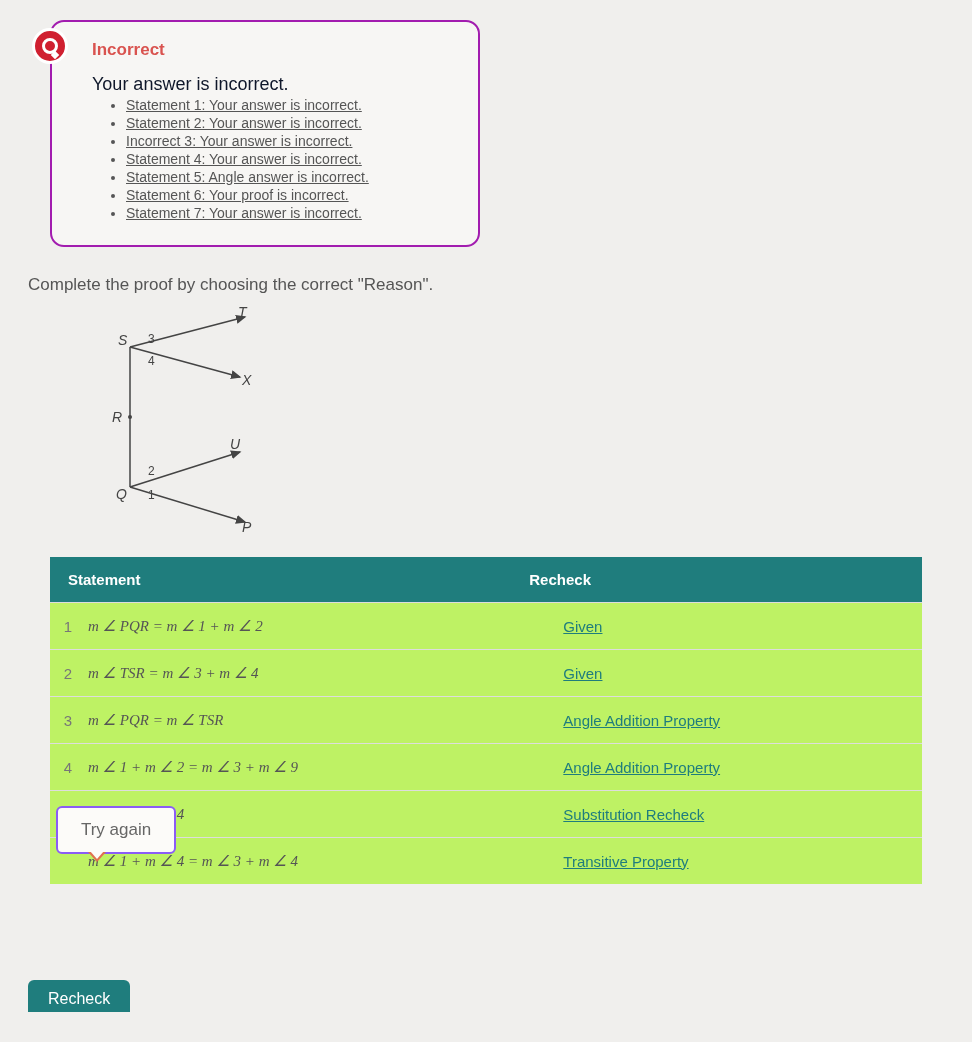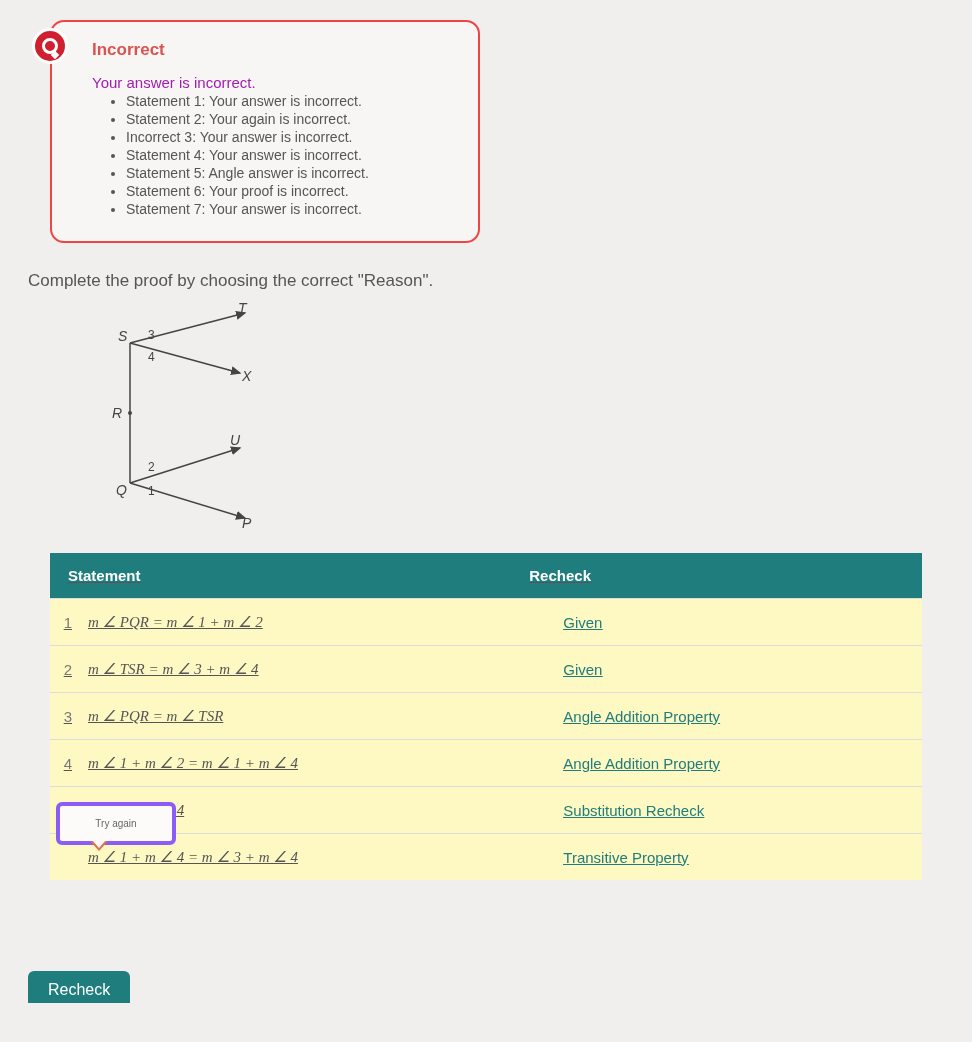--- a/index.html
+++ b/index.html
@@ -9,21 +9,21 @@
     font-family: Arial, Helvetica, sans-serif;
     background: #f0efed;
     color: #555;
     width: 972px;
   }
   .page {
     padding: 20px 30px 30px 10px;
     position: relative;
   }
   .feedback-box {
-    border: 2px solid #ef4444;
+    border: 2px solid #a21caf;
     border-radius: 14px;
     background: #f7f6f4;
     padding: 18px 28px 22px 40px;
     width: 430px;
     margin-left: 40px;
     position: relative;
   }
   .badge {
     position: absolute;
     top: 6px;
@@ -54,28 +54,29 @@
     right: -3px;
     transform: rotate(45deg);
   }
   .fb-title {
     color: #d9534f;
     font-weight: 600;
     font-size: 17px;
     margin-bottom: 14px;
   }
   .fb-sub {
-    color: #a21caf;
-    font-size: 15px;
+    color: #0f172a;
+    font-size: 18px;
   }
   .fb-list {
     margin: 0 0 0 34px;
     padding: 0;
     color: #555;
     font-size: 14px;
+    text-decoration: underline;
   }
   .fb-list li { margin: 2px 0; }
   .instruction {
     margin: 28px 0 12px 18px;
     font-size: 17px;
     color: #555;
   }
   .diagram-area {
     display: flex;
     align-items: center;
@@ -83,22 +84,21 @@
     margin: 6px 0 20px 80px;
   }
   .givens { font-size: 16px; color: #333; }
   .givens div { margin: 18px 0; }
   .math { font-style: italic; font-family: 'Times New Roman', serif; }
   svg.cursor-icon { display:inline-block; }
   .proof-table-wrap { margin: 10px 20px 0 40px; }
   table {
     width: 100%;
     border-collapse: collapse;
-    background: #fef9c3;
-    text-decoration: underline;
+    background: #bef264;
   }
   thead th {
     background: #1f7d7d;
     color: #fff;
     text-align: left;
     padding: 14px 18px;
     font-size: 15px;
     font-weight: 600;
   }
   tbody td {
@@ -126,26 +126,26 @@
     text-decoration: underline;
     cursor: pointer;
     margin-left: 40px;
   }
   .tryagain-wrap {
     position: relative;
     margin: -6px 0 30px 46px;
     width: 120px;
   }
   .tryagain {
-    border: 4px solid #8b5cf6;
+    border: 2px solid #8b5cf6;
     border-radius: 6px;
     background: #fcfbf9;
     color: #666;
     padding: 12px 16px;
-    font-size: 10px;
+    font-size: 17px;
     text-align: center;
     position: relative;
   }
   .tryagain::after {
     content: "";
     position: absolute;
     bottom: -10px;
     left: 30px;
     border-left: 9px solid transparent;
     border-right: 9px solid transparent;
@@ -178,21 +178,21 @@
 <div class="page">
 
   <div class="feedback-box">
     <div class="badge">
       <div class="badge-inner"></div>
     </div>
     <div class="fb-title">Incorrect</div>
     <div class="fb-sub">Your answer is incorrect.</div>
     <ul class="fb-list">
       <li>Statement 1: Your answer is incorrect.</li>
-      <li>Statement 2: Your again is incorrect.</li>
+      <li>Statement 2: Your answer is incorrect.</li>
       <li>Incorrect 3: Your answer is incorrect.</li>
       <li>Statement 4: Your answer is incorrect.</li>
       <li>Statement 5: Angle answer is incorrect.</li>
       <li>Statement 6: Your proof is incorrect.</li>
       <li>Statement 7: Your answer is incorrect.</li>
     </ul>
   </div>
 
   <div class="instruction">Complete the proof by choosing the correct "Reason".</div>
 
@@ -247,21 +247,21 @@
           <td>m ∠ TSR = m ∠ 3 + m ∠ 4</td>
           <td class="reason-cell"><span class="reason-link">Given</span></td>
         </tr>
         <tr>
           <td class="num">3</td>
           <td>m ∠ PQR = m ∠ TSR</td>
           <td class="reason-cell"><span class="reason-link">Angle Addition Property</span></td>
         </tr>
         <tr>
           <td class="num">4</td>
-          <td>m ∠ 1 + m ∠ 2 = m ∠ 1 + m ∠ 4</td>
+          <td>m ∠ 1 + m ∠ 2 = m ∠ 3 + m ∠ 9</td>
           <td class="reason-cell"><span class="reason-link">Angle Addition Property</span></td>
         </tr>
         <tr>
           <td class="num">5</td>
           <td>m ∠ 2 = m ∠ 4</td>
           <td class="reason-cell"><span class="reason-link">Substitution Recheck</span></td>
         </tr>
         <tr>
           <td class="num"></td>
           <td>m ∠ 1 + m ∠ 4 = m ∠ 3 + m ∠ 4</td>

